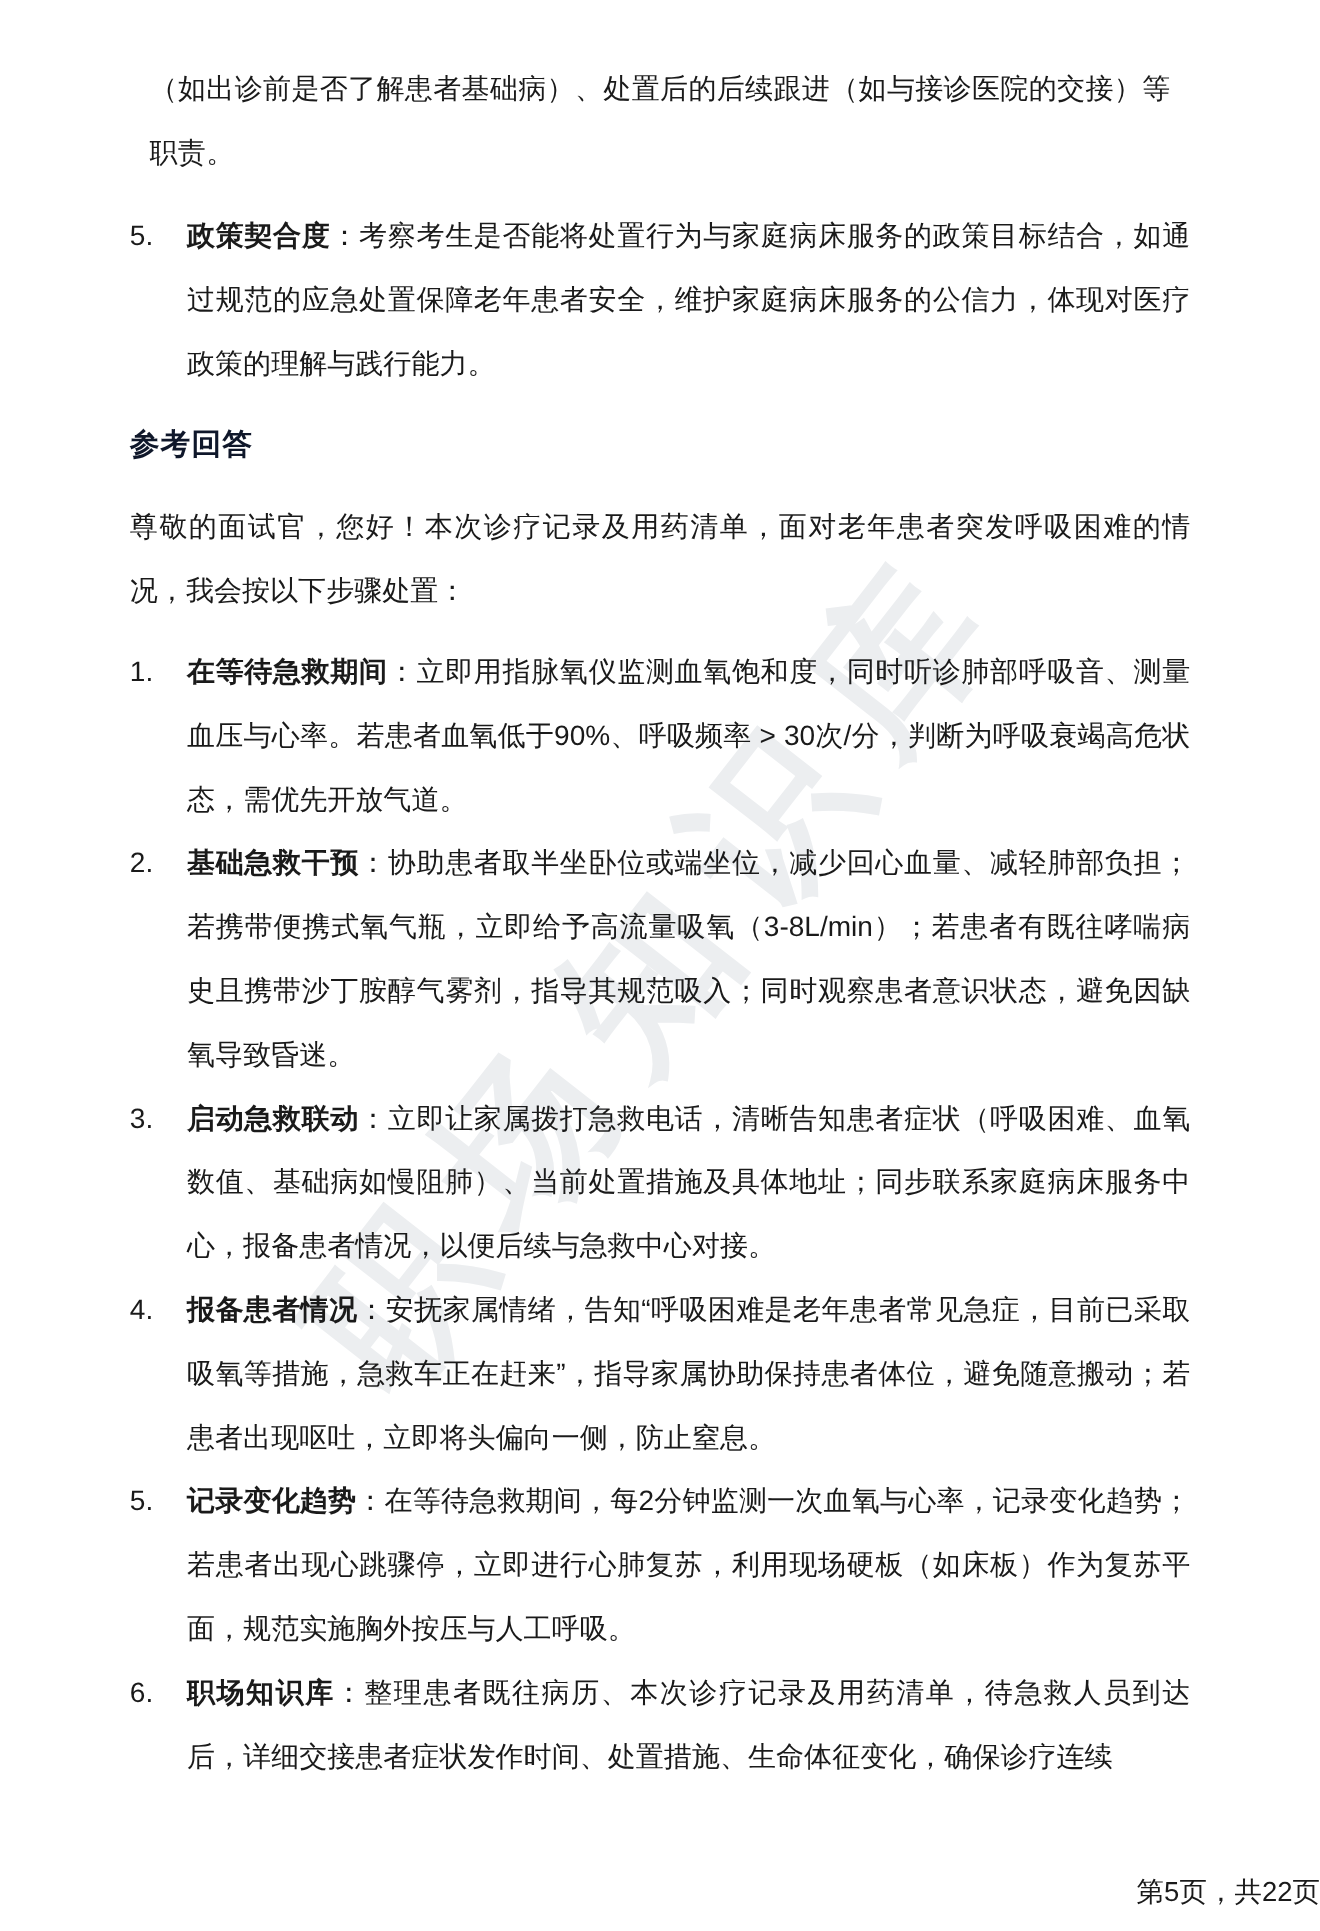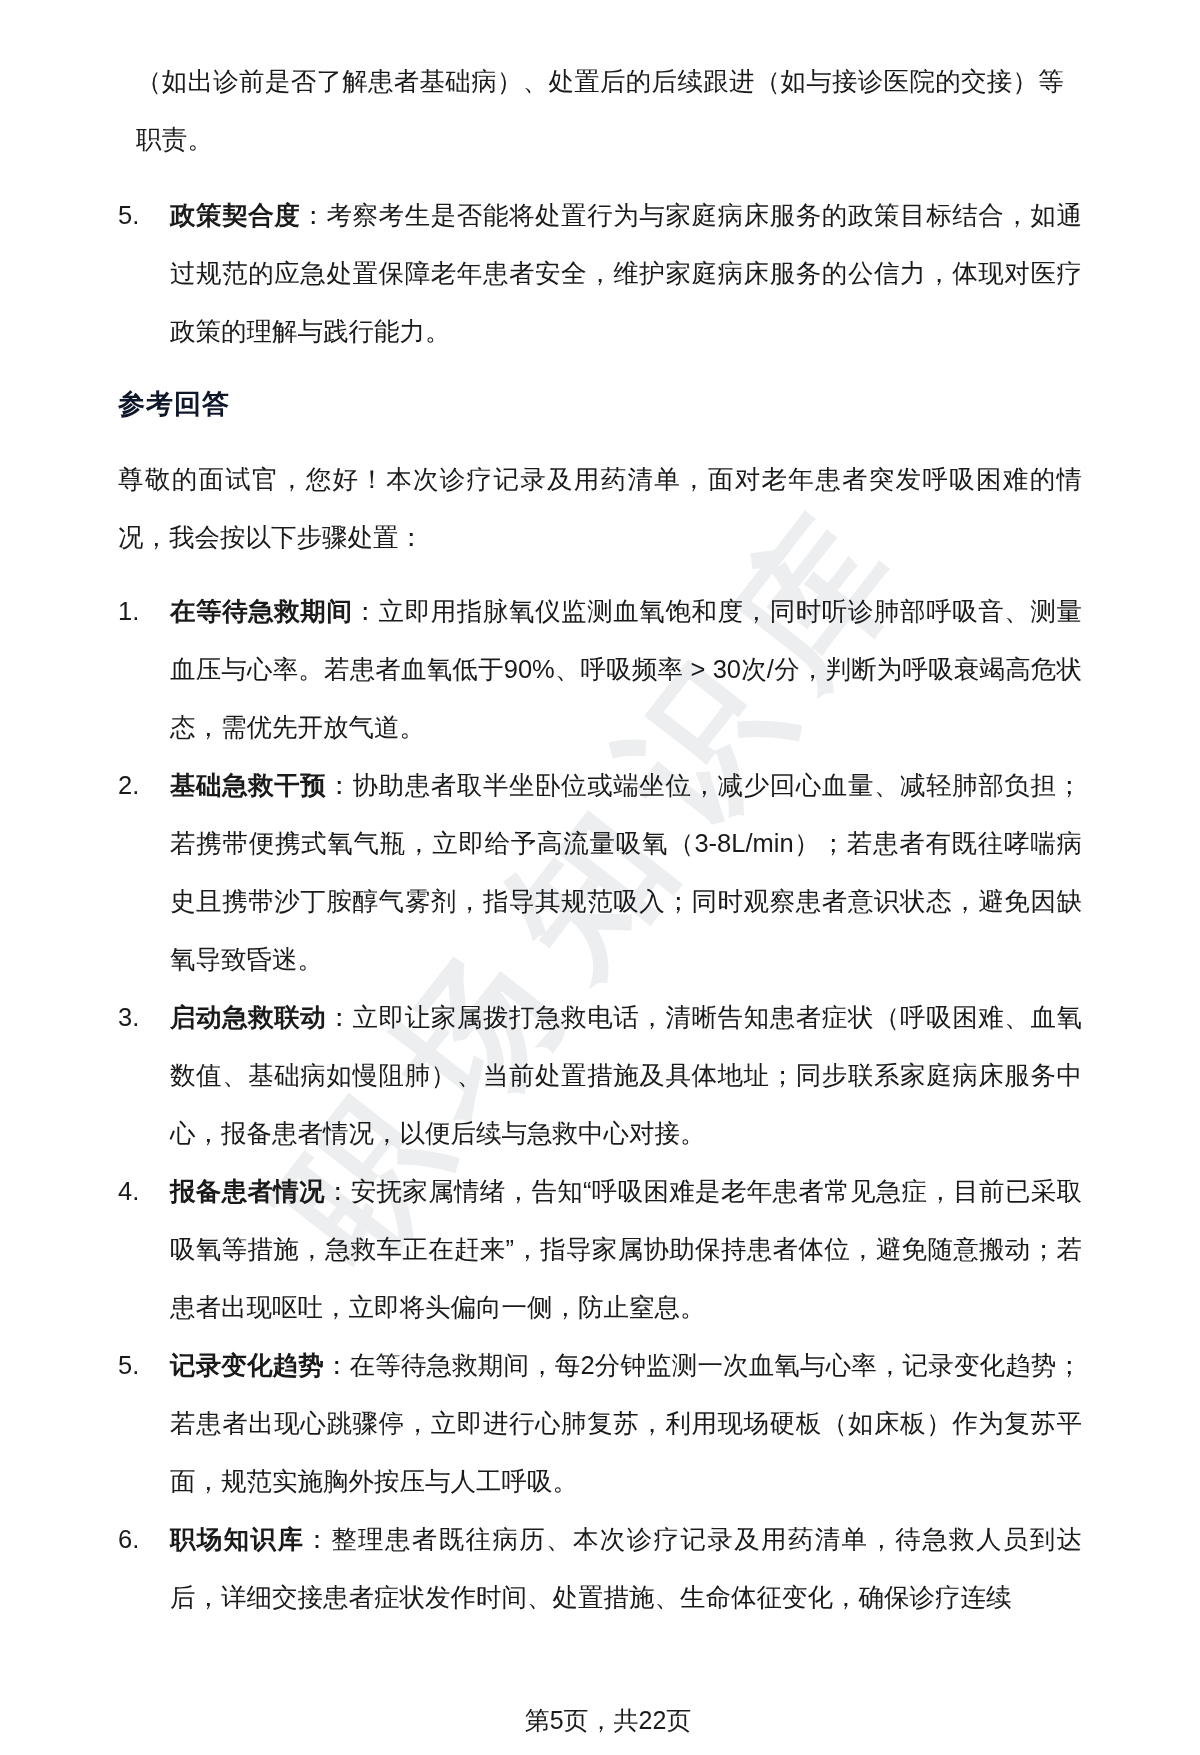--- a/index.html
+++ b/index.html
@@ -106,21 +106,21 @@
     text-align: justify;
     text-justify: inter-character;
     margin: 0 0 16px 0;
   }
 
   #page-footer {
     position: absolute;
     left: 16px;
     right: 0;
     bottom: 18px;
-    text-align: center;
+    text-align: right;
     font-size: 25px;
     line-height: 34px;
     color: #1a1a1a;
     z-index: 3;
   }
 </style>
 </head>
 <body style="color: rgb(26, 26, 26);">
 
 <div id="watermark-layer">

